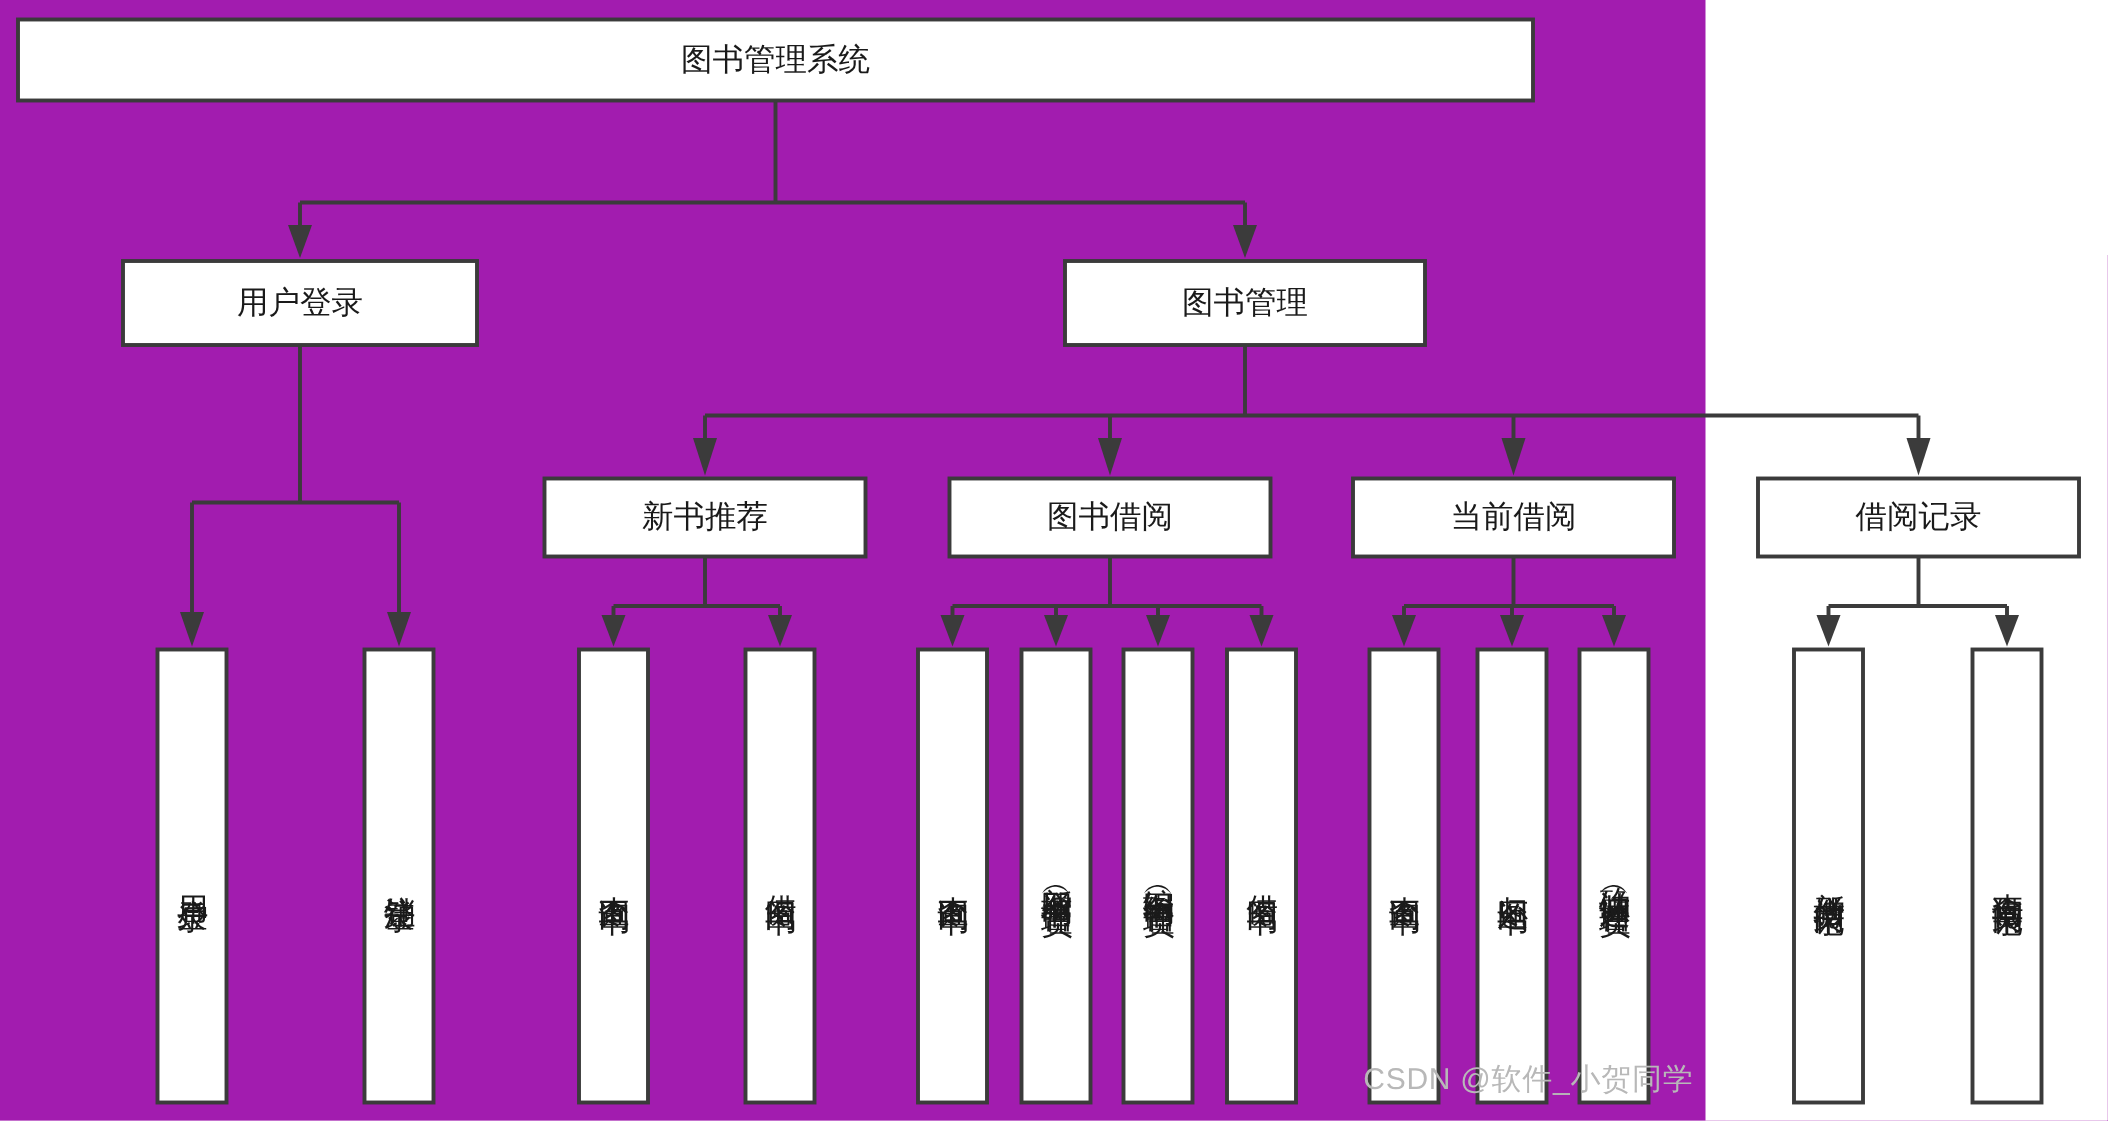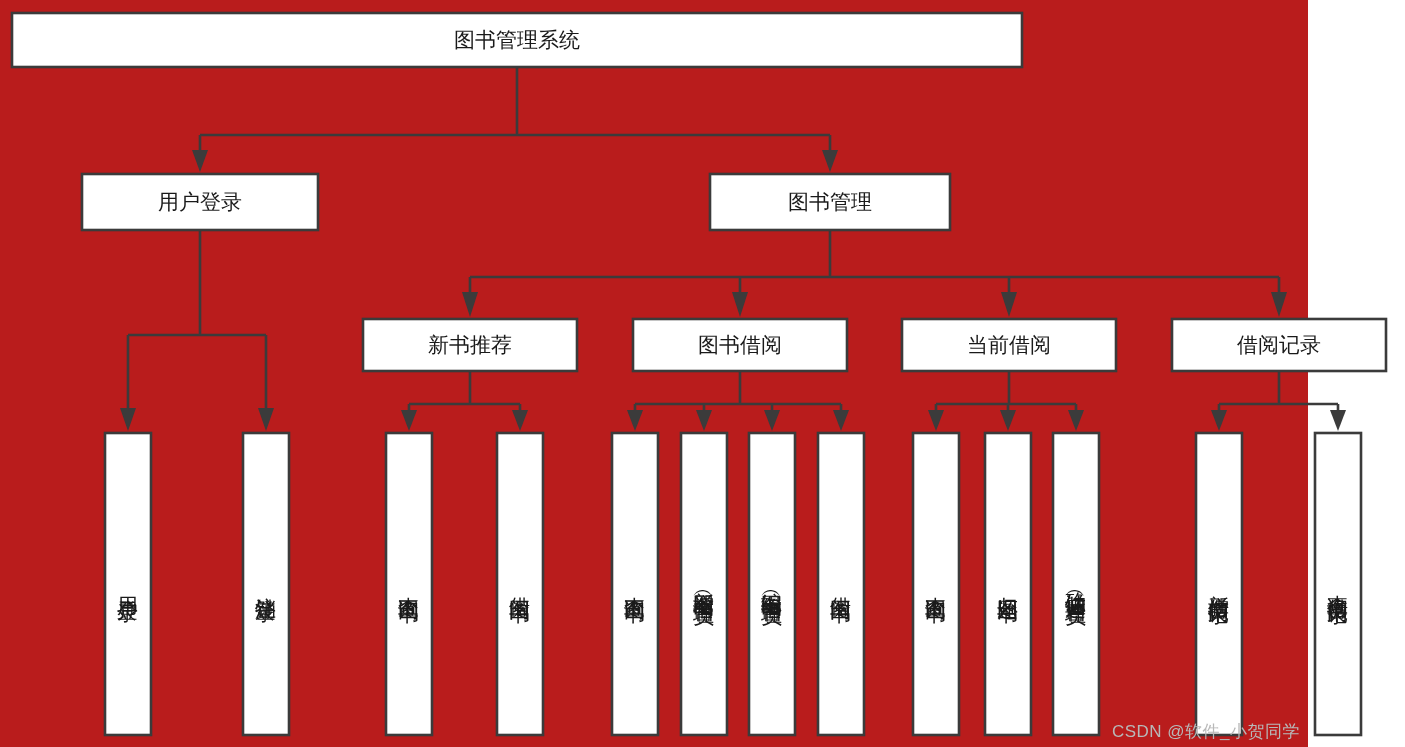--- a/index.html
+++ b/index.html
@@ -8,23 +8,23 @@
     background: #ffffff;
   }
   body {
     width: 1405px;
     height: 747px;
     font-family: "Liberation Sans", "DejaVu Sans", sans-serif;
     overflow: hidden;
   }
   #diagram-root {
     position: relative;
-    width: 1308px;
+    width: 1137px;
     height: 747px;
-    background: #b91c1c;
+    background: #a21caf;
   }
   svg.diagram-canvas {
     position: absolute;
     left: 0;
     top: 0;
     width: 1405px;
     height: 747px;
     display: block;
   }
   .node-box {
@@ -55,23 +55,23 @@
     fill: #1a1a1a;
     writing-mode: vertical-rl;
     text-orientation: upright;
     letter-spacing: 2px;
     dominant-baseline: central;
     text-anchor: middle;
   }
   .watermark-text {
     position: absolute;
     right: 8px;
-    bottom: 4px;
-    font-family: "Liberation Sans", "DejaVu Sans", sans-serif;
-    font-size: 17px;
+    bottom: 14px;
+    font-family: "Liberation Sans", "DejaVu Sans", sans-serif;
+    font-size: 20px;
     color: #b8b8b8;
     white-space: nowrap;
     letter-spacing: 0.5px;
     pointer-events: none;
   }
 </style>
 </head>
 <body>
 
 <div id="diagram-root">

